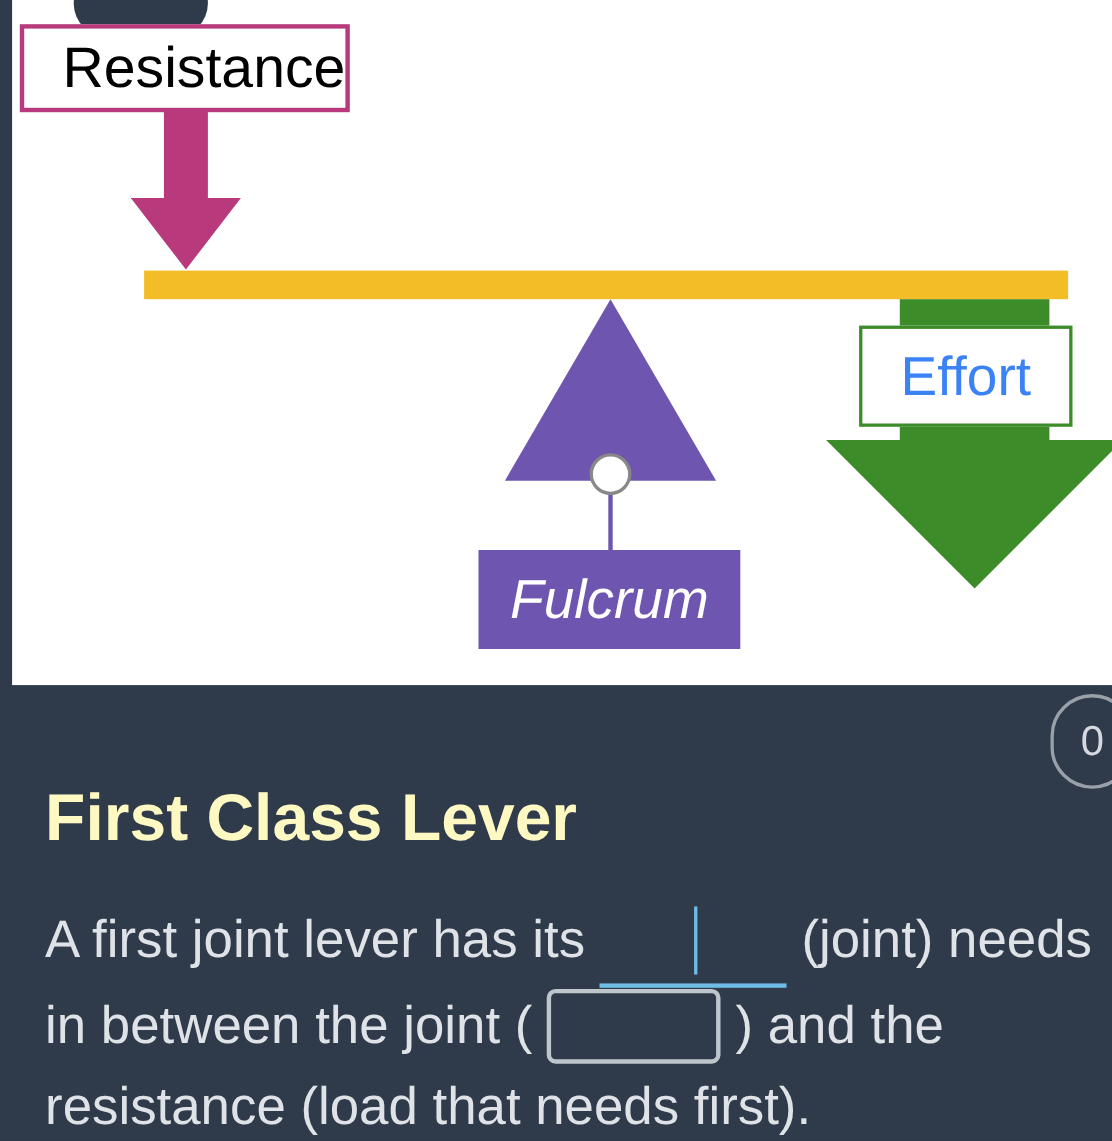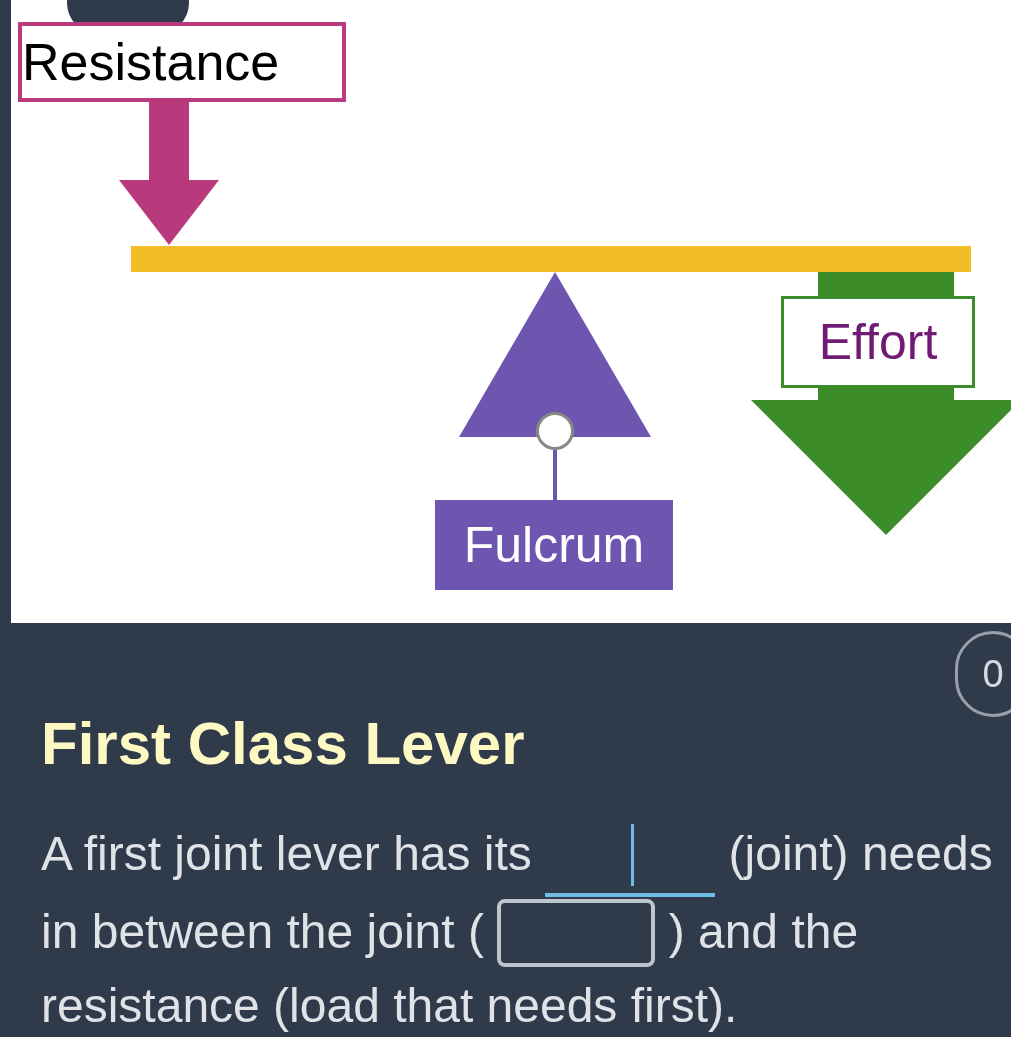--- a/index.html
+++ b/index.html
@@ -15,29 +15,29 @@
     position:relative;
     width:1000px;
     height:623px;
     margin-left:11px;
     background:#ffffff;
   }
   .resistance-box{
     position:absolute;
     left:7px;
     top:22px;
-    width:328px;
+    width:300px;
     height:80px;
     box-sizing:border-box;
     border:4px solid #b83a7d;
     background:#ffffff;
     color:#000;
     font-size:52px;
     line-height:72px;
-    text-align:left;
+    text-align:right;
     letter-spacing:0px;
   }
   .resistance-arrow{
     position:absolute;
     left:108px;
     top:100px;
   }
   .lever-bar{
     position:absolute;
     left:120px;
@@ -74,39 +74,40 @@
     position:absolute;
     left:424px;
     top:500px;
     width:238px;
     height:90px;
     background:#6e55b0;
     color:#ffffff;
     font-size:50px;
     line-height:90px;
     text-align:center;
+    font-style:italic;
   }
   .effort-stem{
     position:absolute;
     left:807px;
     top:272px;
     width:136px;
     height:130px;
     background:#3c8c2a;
   }
   .effort-box{
     position:absolute;
     left:770px;
     top:296px;
     width:194px;
     height:92px;
     box-sizing:border-box;
     background:#ffffff;
     border:3px solid #3c8c2a;
-    color:#701a75;
+    color:#3b82f6;
     font-size:50px;
     line-height:86px;
     text-align:center;
   }
   .effort-arrowhead{
     position:absolute;
     left:740px;
     top:400px;
   }
   .dark-rounded{

